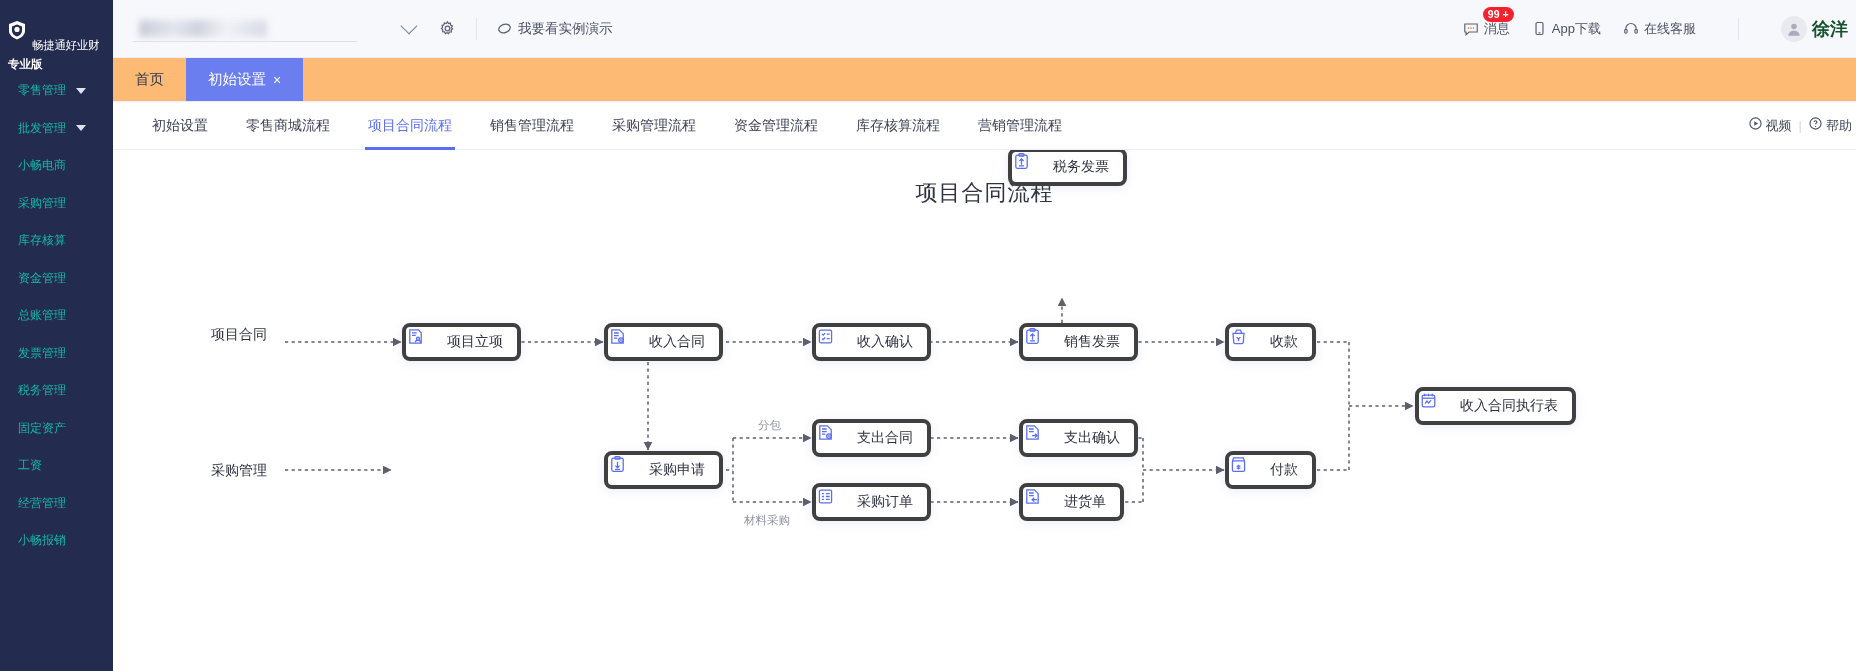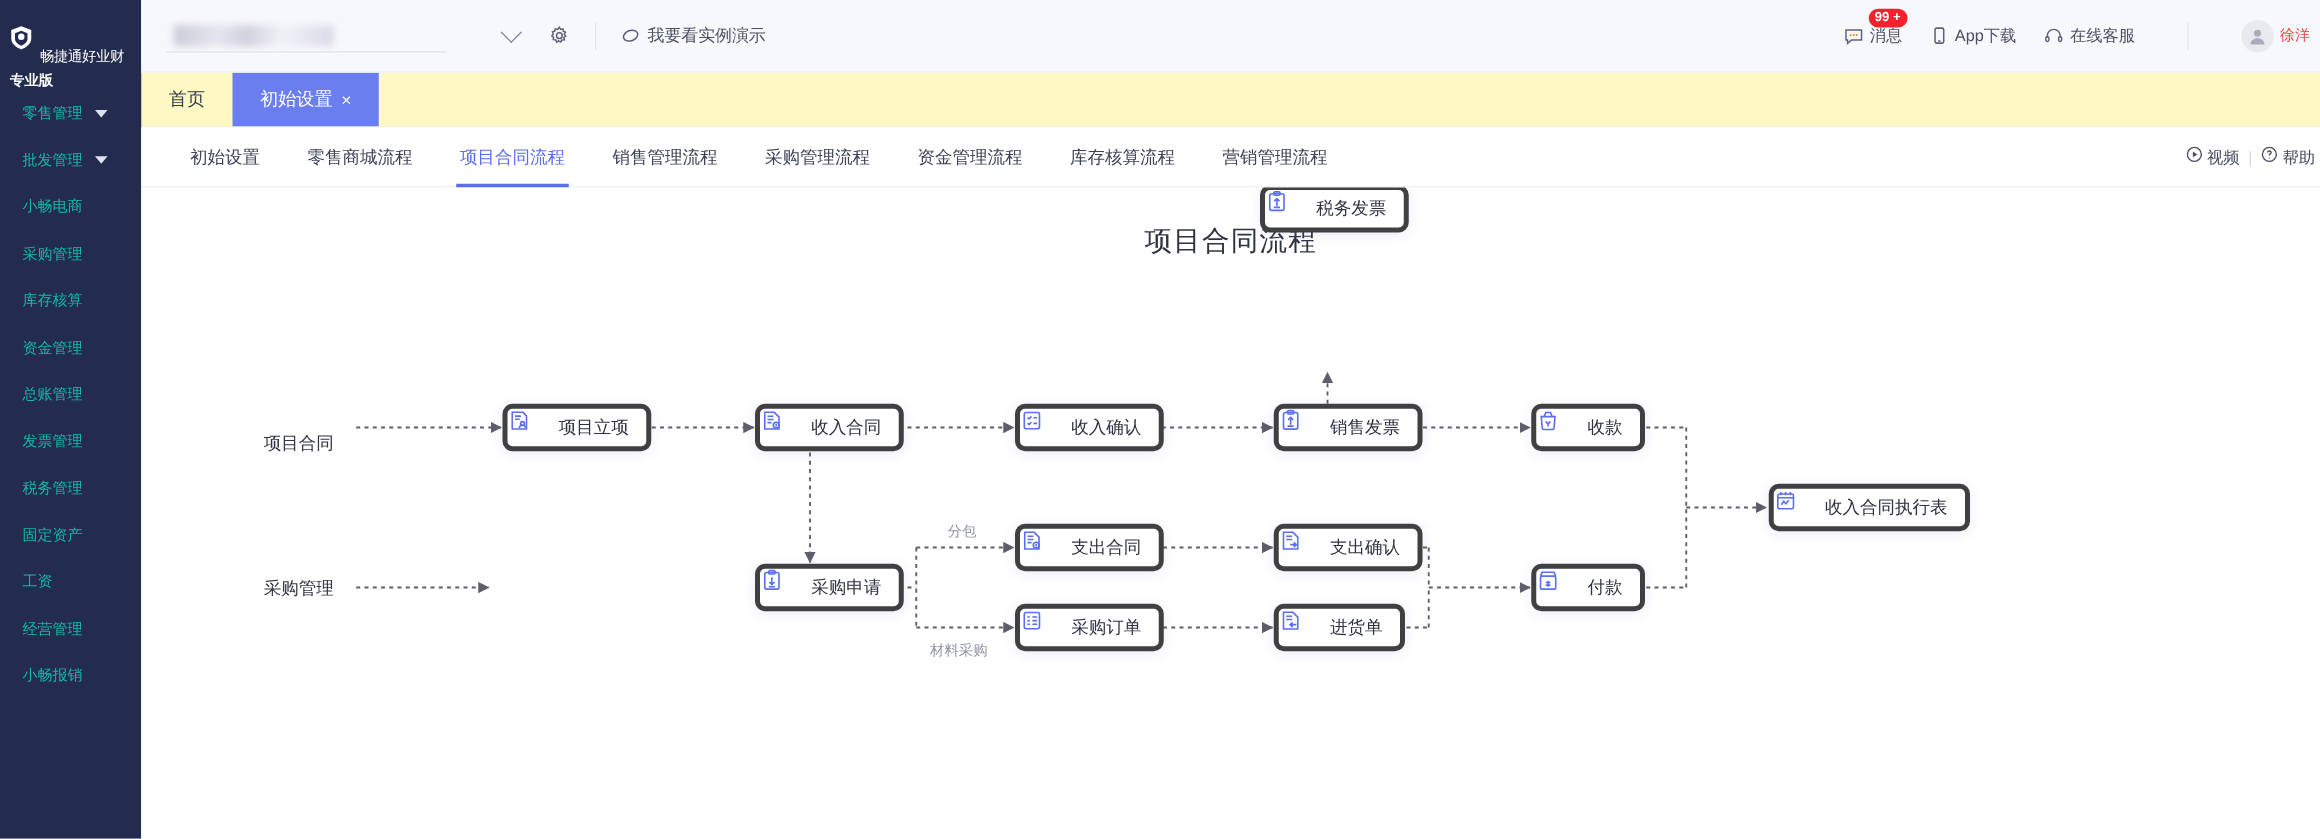--- a/index.html
+++ b/index.html
@@ -82,25 +82,25 @@
   }
   .badge {
     position: absolute; top: -13px; left: 20px; background: #f5222d; color: #fff;
     font-size: 10.5px; font-weight: 700; border-radius: 9px;
     padding: 1px 5px 1.5px; line-height: 1.25; white-space: nowrap;
   }
   .avatar {
     width: 26px; height: 26px; border-radius: 50%; background: #e9eaf0;
     display: flex; align-items: center; justify-content: center;
   }
-  .user-name { color: #ef4444; font-size: 12px; white-space: nowrap; }
+  .user-name { color: #14532d; font-size: 18px; white-space: nowrap; font-weight: bold; }
 
   
   .tabstrip {
-    height: 44px; background: #fef9c3; display: flex; align-items: stretch;
+    height: 44px; background: #fdba74; display: flex; align-items: stretch;
     border-bottom: 1px solid #edeef3; flex: 0 0 44px;
   }
   .ptab {
     display: flex; align-items: center; justify-content: center; gap: 7px;
     padding: 0 22px; font-size: 14.5px; color: #333a4d; cursor: pointer;
     white-space: nowrap;
   }
   .ptab.active { background: #6a7ef0; color: #fff; }
   .ptab .x {
     font-size: 14px; line-height: 1; opacity: .95; cursor: pointer;
@@ -364,21 +364,21 @@
             <line x1="1030" y1="320" x2="1111" y2="320" marker-end="url(#ar)"></line>
 
             <line x1="1204" y1="192" x2="1236" y2="192"></line>
             <line x1="1204" y1="320" x2="1236" y2="320"></line>
             <line x1="1236" y1="192" x2="1236" y2="256"></line>
             <line x1="1236" y1="320" x2="1236" y2="256"></line>
             <line x1="1236" y1="256" x2="1300" y2="256" marker-end="url(#ar)"></line>
           </g>
         </svg>
 
-        <div class="rowlabel" style="left:98px;top:196px">项目合同</div>
+        <div class="rowlabel" style="left:98px;top:176px">项目合同</div>
         <div class="rowlabel" style="left:98px;top:312px">采购管理</div>
 
         <div class="edgelabel" style="left:645px;top:268px">分包</div>
         <div class="edgelabel" style="left:631px;top:363px">材料采购</div>
 
         <div class="node" style="left:895px;top:-2px">
           <span class="nicon">
             <svg width="19" height="19" viewBox="0 0 20 20" fill="none" stroke="#5b6ef0" stroke-width="1.35">
               <rect x="4" y="3.2" width="12" height="14" rx="1.6"></rect>
               <rect x="7.3" y="1.6" width="5.4" height="2.8" rx="1"></rect>

